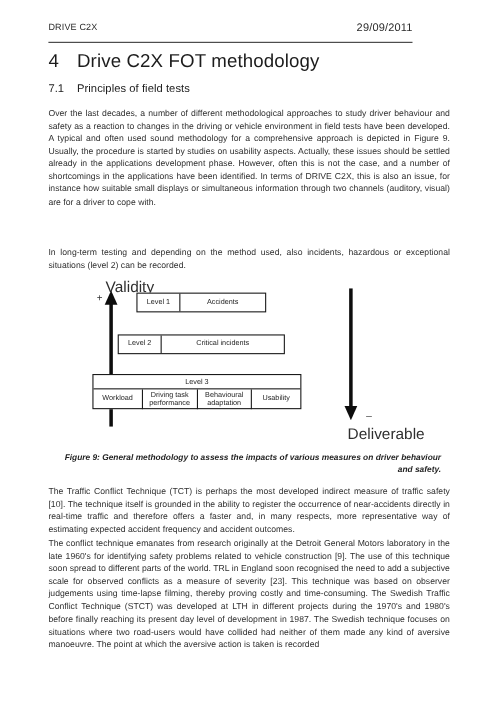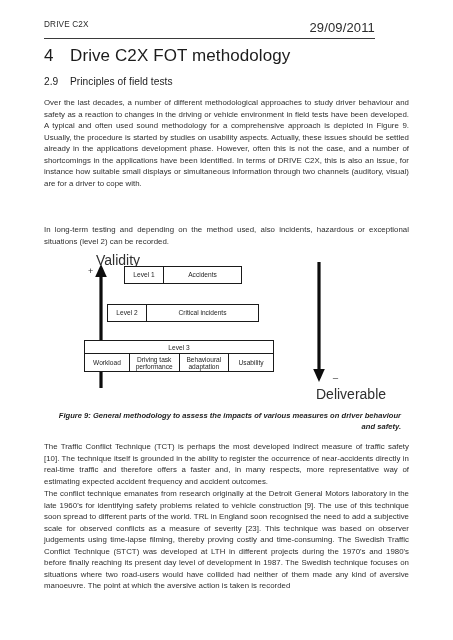--- a/index.html
+++ b/index.html
@@ -33,21 +33,21 @@
     height: 16px;
     display: flex;
     justify-content: space-between;
     align-items: flex-start;
     border-bottom: 1px solid #3a3a3a;
     font-size: 8.2px;
     letter-spacing: 0.15px;
     color: #2b2b2b;
     padding-bottom: 2px;
   }
-  .page-header .hdr-right { font-size: 13px; padding-left: 12px; }
+  .page-header .hdr-right { font-size: 10px; padding-left: 12px; }
 
   
   .h1 {
     position: absolute;
     left: 44px;
     top: 46px;
     font-size: 17px;
     font-weight: normal;
     color: #1c1c1c;
     letter-spacing: 0.1px;
@@ -203,21 +203,21 @@
   <div class="page-header">
     <span class="hdr-left">DRIVE C2X</span>
     <span class="hdr-right">29/09/2011</span>
   </div>
 
   <div class="h1">
     <span class="num">4</span><span>Drive C2X FOT methodology</span>
   </div>
 
   <div class="h2">
-    <span class="num">2.9</span><span>Principles of field tests</span>
+    <span class="num">7.1</span><span>Principles of field tests</span>
   </div>
 
   <div class="para" style="top:97px;">Over the last decades, a number of different methodological approaches to study driver behaviour and safety as a reaction to changes in the driving or vehicle environment in field tests have been developed.  A typical and often used sound methodology for a comprehensive approach is depicted in Figure 9. Usually, the procedure is started by studies on usability aspects. Actually, these issues should be settled already in the applications development phase. However, often this is not the case, and a number of shortcomings in the applications have been identified. In terms of DRIVE C2X, this is also an issue, for instance how suitable small displays or simultaneous information through two channels (auditory, visual) are for a driver to cope with.</div>
   <div class="para" style="top:224px;">In long-term testing and depending on the method used, also incidents, hazardous or exceptional situations (level 2) can be recorded.</div>
 
   <div class="figure">
 
     <span class="axis-label lbl-validity">Validity</span>
     <span class="sign sign-plus">+</span>
 

